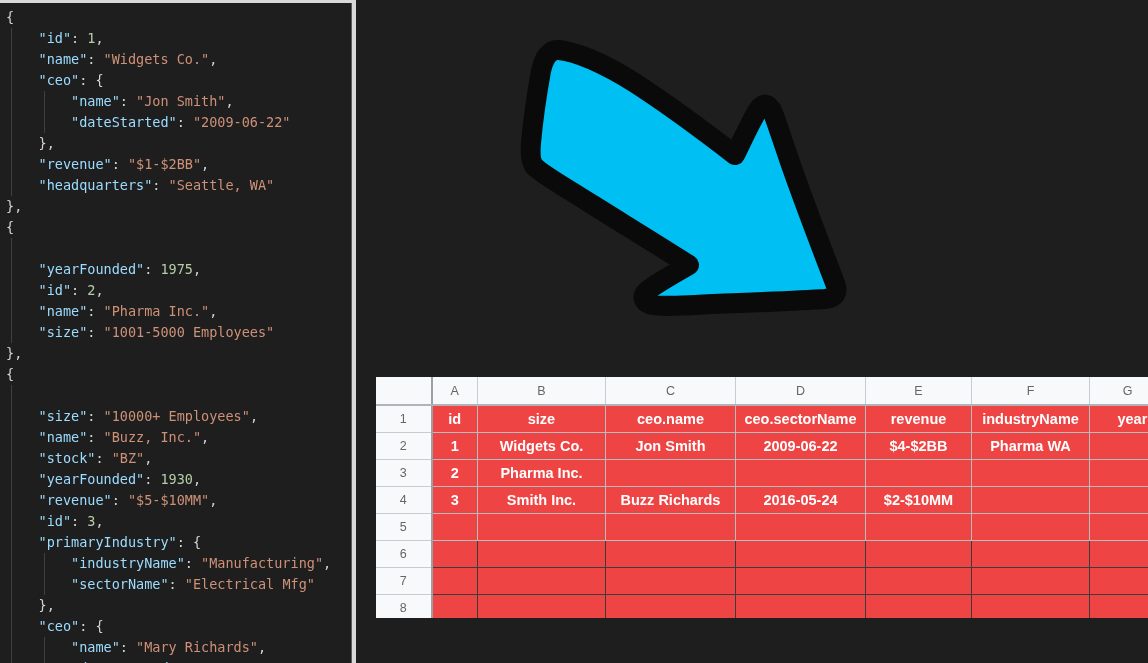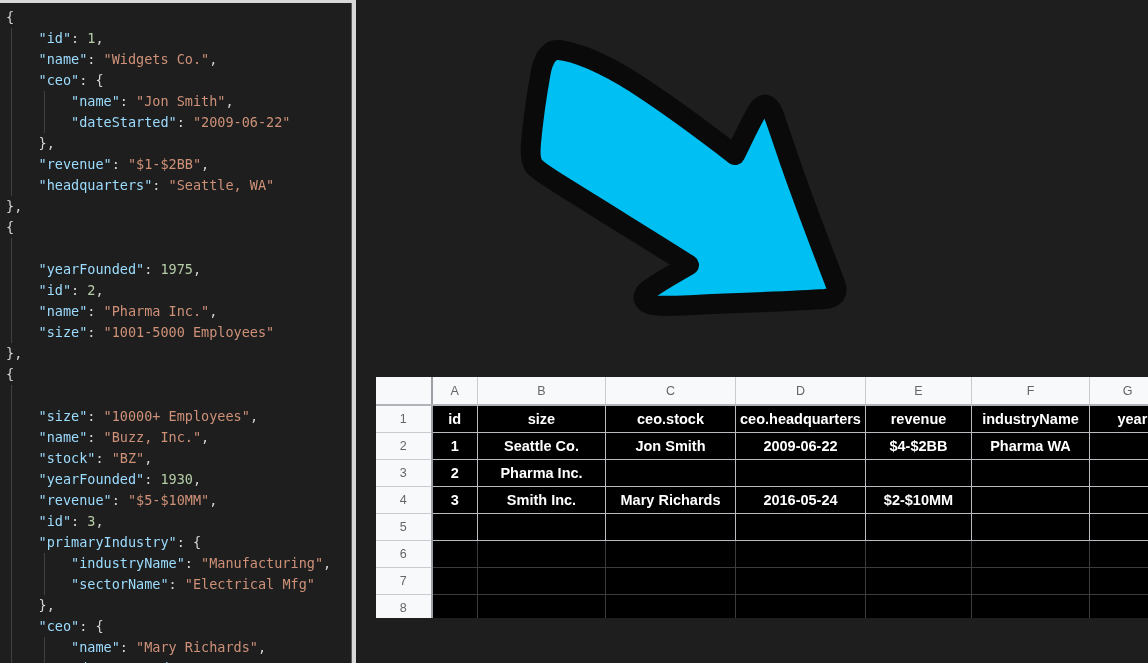--- a/index.html
+++ b/index.html
@@ -121,21 +121,21 @@
     color: #666666;
     font-size: 12.5px;
     text-align: center;
     vertical-align: middle;
     border-right: 2px solid #9aa0a6;
     border-bottom: 1px solid #c8ccd0;
     font-weight: normal;
   }
   .cell {
     height: 27px;
-    background: #000000;
+    background: #ef4444;
     color: #ffffff;
     font-size: 14.5px;
     font-weight: bold;
     text-align: center;
     vertical-align: middle;
     border-right: 1px solid #3c3c3c;
     border-bottom: 1px solid #3c3c3c;
     white-space: nowrap;
     overflow: hidden;
   }
@@ -184,51 +184,51 @@
           <th class="colhead col-e">E</th>
           <th class="colhead col-f">F</th>
           <th class="colhead col-g">G</th>
         </tr>
     </thead>
     <tbody id="grid-body">
         <tr>
           <td class="rowhead">1</td>
           <td class="cell col-a inrange">id</td>
           <td class="cell col-b inrange">size</td>
-          <td class="cell col-c inrange">ceo.stock</td>
-          <td class="cell col-d inrange">ceo.headquarters</td>
+          <td class="cell col-c inrange">ceo.name</td>
+          <td class="cell col-d inrange">ceo.sectorName</td>
           <td class="cell col-e inrange">revenue</td>
           <td class="cell col-f inrange">industryName</td>
           <td class="cell col-g inrange right">yearFo</td>
         </tr>
         <tr>
           <td class="rowhead">2</td>
           <td class="cell col-a inrange">1</td>
-          <td class="cell col-b inrange">Seattle Co.</td>
+          <td class="cell col-b inrange">Widgets Co.</td>
           <td class="cell col-c inrange">Jon Smith</td>
           <td class="cell col-d inrange">2009-06-22</td>
           <td class="cell col-e inrange">$4-$2BB</td>
           <td class="cell col-f inrange">Pharma  WA</td>
           <td class="cell col-g inrange right"></td>
         </tr>
         <tr>
           <td class="rowhead">3</td>
           <td class="cell col-a inrange">2</td>
           <td class="cell col-b inrange">Pharma Inc.</td>
           <td class="cell col-c inrange"></td>
           <td class="cell col-d inrange"></td>
           <td class="cell col-e inrange"></td>
           <td class="cell col-f inrange"></td>
           <td class="cell col-g inrange right">19</td>
         </tr>
         <tr>
           <td class="rowhead">4</td>
           <td class="cell col-a inrange">3</td>
           <td class="cell col-b inrange">Smith  Inc.</td>
-          <td class="cell col-c inrange">Mary Richards</td>
+          <td class="cell col-c inrange">Buzz Richards</td>
           <td class="cell col-d inrange">2016-05-24</td>
           <td class="cell col-e inrange">$2-$10MM</td>
           <td class="cell col-f inrange"></td>
           <td class="cell col-g inrange right">19</td>
         </tr>
         <tr>
           <td class="rowhead">5</td>
           <td class="cell col-a inrange"></td>
           <td class="cell col-b inrange"></td>
           <td class="cell col-c inrange"></td>

